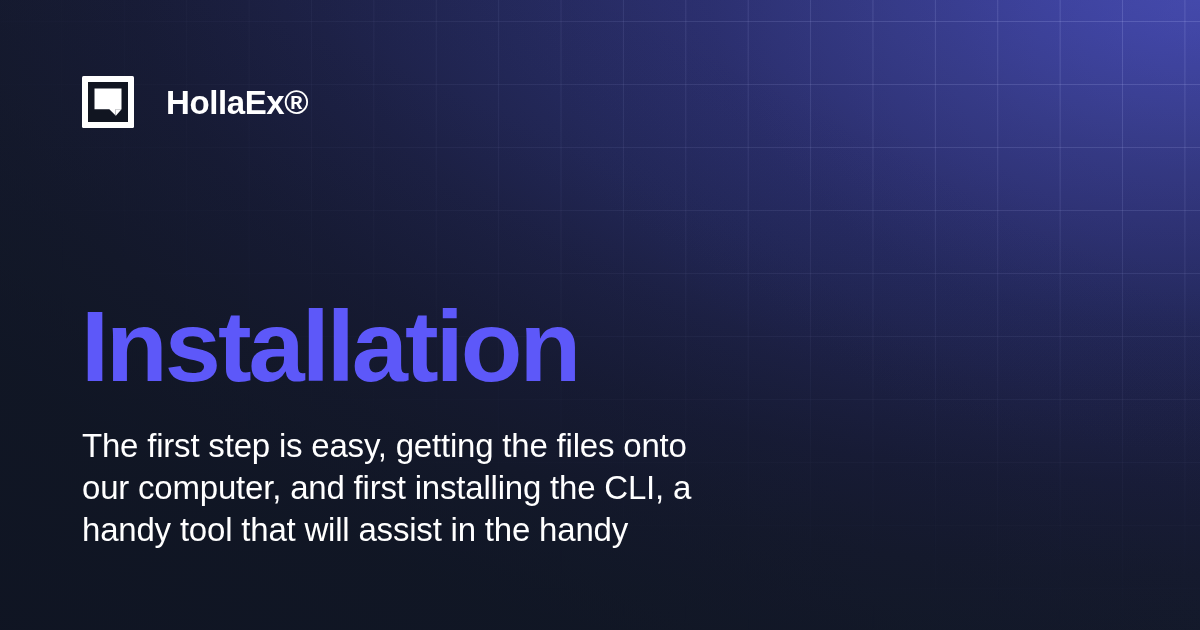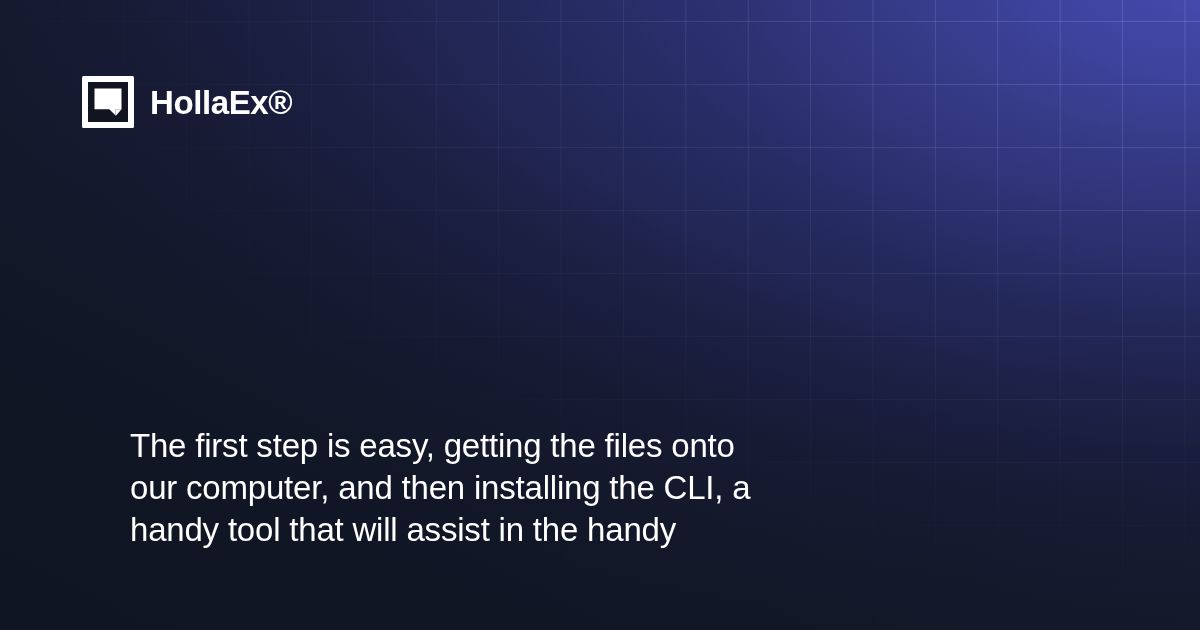--- a/index.html
+++ b/index.html
@@ -113,21 +113,21 @@
     inset: 0;
   }
 
   
   .brand {
     position: absolute;
     left: 82px;
     top: 76px;
     display: flex;
     align-items: center;
-    gap: 16px;
+    gap: 32px;
   }
 
   .brand-mark {
     width: 52px;
     height: 52px;
     flex: 0 0 52px;
     display: block;
   }
 
   .brand-name {
@@ -161,21 +161,20 @@
     font-size: 33px;
     font-weight: normal;
     line-height: 42px;
     letter-spacing: -0.2px;
     color: #ffffff;
   }
 
   .description .line {
     display: block;
     white-space: nowrap;
-    margin-left: 48px;
   }
 </style>
 </head>
 <body>
 
 <div class="og-card">
 
   <div class="bg-base"></div>
   <div class="bg-glow"></div>
   <div class="bg-glow2"></div>
@@ -192,21 +191,22 @@
 
         <rect x="6" y="6" width="40" height="40" fill="#111521"></rect>
 
         <path d="M12.5 12.5 H39.5 V33.2 L33.6 33.2 L33.6 39.5 L27.3 33.2 H12.5 Z" fill="#ffffff"></path>
         <path d="M33.6 33.2 L39.5 33.2 L33.6 39.9 Z" fill="#ffffff"></path>
       </svg>
 
       <span class="brand-name">HollaEx®</span>
     </div>
 
+    <h1 class="headline">Installation</h1>
 
     <p class="description">
       <span class="line">The first step is easy, getting the files onto</span>
-      <span class="line">our computer, and then installing the CLI, a</span>
+      <span class="line">our computer, and first installing the CLI, a</span>
       <span class="line">handy tool that will assist in the handy</span>
     </p>
 
   </div>
 </div>
 
 </body></html>

